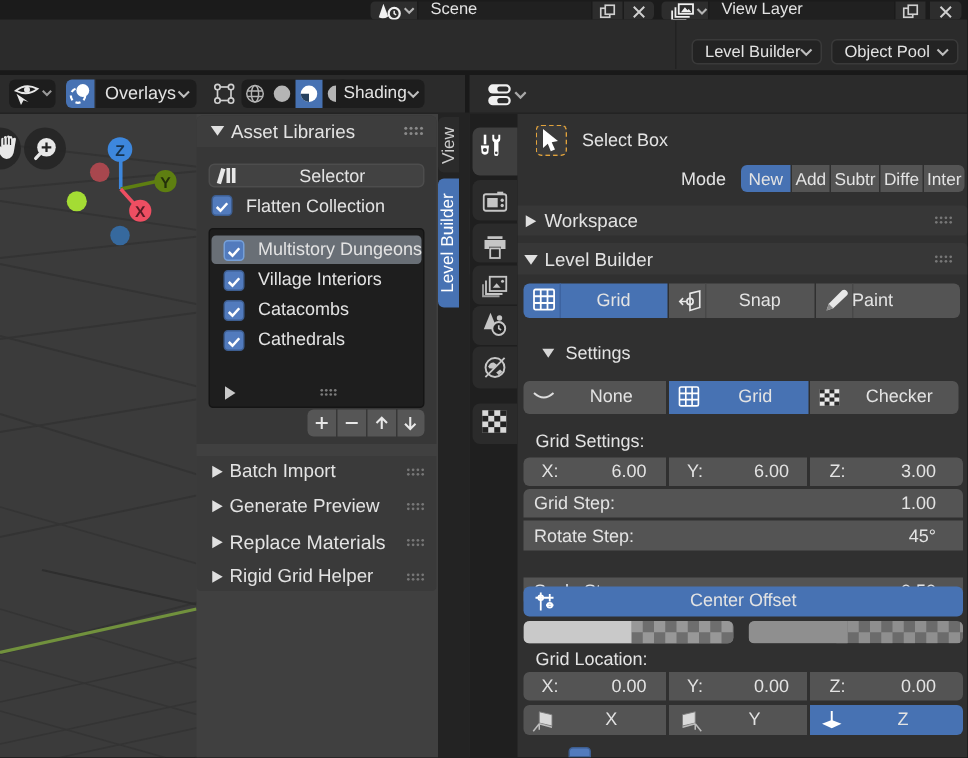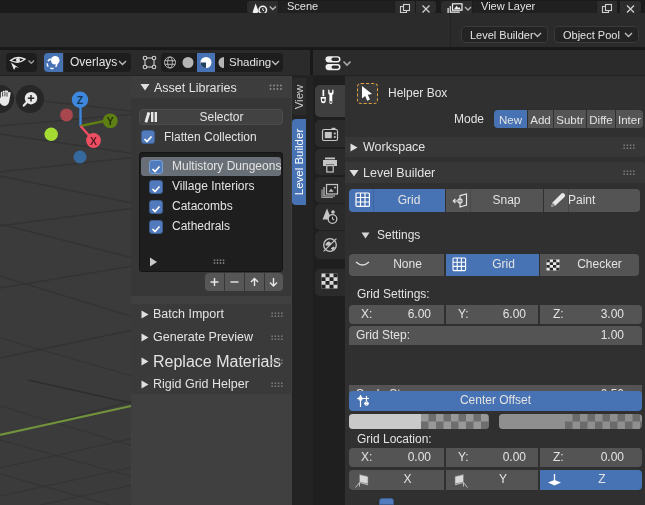--- a/index.html
+++ b/index.html
@@ -339,21 +339,21 @@
           <circle cx="10.8" cy="1.2" r="0.9"></circle>
       <circle cx="1.2" cy="4.2" r="0.9"></circle>
           <circle cx="4.4" cy="4.2" r="0.9"></circle>
           <circle cx="7.6" cy="4.2" r="0.9"></circle>
           <circle cx="10.8" cy="4.2" r="0.9"></circle>
         </g>
     </svg>
     <svg class="abs" style="left:10px;top:281px;" width="8" height="9" viewBox="0 0 8 9">
         <path d="M0.5 0.5 L7.5 4.5 L0.5 8.5 Z" fill="#e0e0e0"></path>
       </svg>
-    <span class="txt" style="position:absolute;left:22px;top:276px;line-height:19px;font-size:16px;">Replace Materials</span>
+    <span class="txt" style="position:absolute;left:22px;top:276px;line-height:19px;font-size:13px;">Replace Materials</span>
     <svg class="abs" style="left:140px;top:283px;" width="12" height="6" viewBox="0 0 12 6">
       <g fill="#777">
           <circle cx="1.2" cy="1.2" r="0.9"></circle>
           <circle cx="4.4" cy="1.2" r="0.9"></circle>
           <circle cx="7.6" cy="1.2" r="0.9"></circle>
           <circle cx="10.8" cy="1.2" r="0.9"></circle>
       <circle cx="1.2" cy="4.2" r="0.9"></circle>
           <circle cx="4.4" cy="4.2" r="0.9"></circle>
           <circle cx="7.6" cy="4.2" r="0.9"></circle>
           <circle cx="10.8" cy="4.2" r="0.9"></circle>
@@ -389,21 +389,21 @@
     </div>
   </div>
 
   <div class="abs" style="left:313px;top:76px;width:332px;height:429px;background:#303030;" id="props">
 
     <div class="abs" style="left:44px;top:7px;width:21px;height:21px;border:1.6px dashed #e2a33c;border-radius:4px;background:#3a3a3a;">
       <svg width="18" height="18" viewBox="0 0 18 18">
           <path d="M4 2 L14 10 L9.8 10.8 L12 15.6 L9.2 16.8 L7.2 11.9 L4 14.6 Z" fill="#ffffff"></path>
         </svg>
     </div>
-    <span class="txt" style="position:absolute;left:75px;top:10px;line-height:15px;">Helper Box</span>
+    <span class="txt" style="position:absolute;left:75px;top:10px;line-height:15px;">Select Box</span>
 
     <span class="txt" style="position:absolute;left:141px;top:36px;width:28px;line-height:15px;">Mode</span>
     <div class="abs" style="left:181px;top:34px;width:149px;height:18px;">
       <div class="abs" style="left:0;top:0;width:33px;height:18px;background:#4772b3;border-radius:4px 0 0 4px;text-align:center;"><span class="txt" style="line-height:17px;font-size:11.5px;">New</span></div>
       <div class="abs" style="left:34px;top:0;width:25px;height:18px;background:#545454;text-align:center;"><span class="txt" style="line-height:17px;font-size:11.5px;">Add</span></div>
       <div class="abs" style="left:60px;top:0;width:32px;height:18px;background:#545454;text-align:center;"><span class="txt" style="line-height:17px;font-size:11.5px;">Subtr</span></div>
       <div class="abs" style="left:93px;top:0;width:28px;height:18px;background:#545454;text-align:center;"><span class="txt" style="line-height:17px;font-size:11.5px;">Diffe</span></div>
       <div class="abs" style="left:122px;top:0;width:27px;height:18px;background:#545454;border-radius:0 4px 4px 0;text-align:center;"><span class="txt" style="line-height:17px;font-size:11.5px;">Inter</span></div>
     </div>
 
@@ -521,20 +521,24 @@
       <span class="txt" style="position:absolute;right:12px;top:2px;line-height:15px;">6.00</span>
     </div>
     <div class="abs" style="left:227px;top:229px;width:102px;height:19px;background:#545454;border-radius:0 4px 4px 0;">
       <span class="txt" style="position:absolute;left:13px;top:2px;line-height:15px;">Z:</span>
       <span class="txt" style="position:absolute;right:18px;top:2px;line-height:15px;">3.00</span>
     </div>
 
     <div class="abs" style="left:36px;top:250px;width:293px;height:19px;background:#545454;border-radius:4px 4px 0 0;">
       <span class="txt" style="position:absolute;left:7px;top:2px;line-height:15px;">Grid Step:</span>
       <span class="txt" style="position:absolute;right:18px;top:2px;line-height:15px;">1.00</span>
+    </div>
+    <div class="abs" style="left:36px;top:271px;width:293px;height:20px;background:#545454;">
+      <span class="txt" style="position:absolute;left:7px;top:2px;line-height:16px;">Rotate Step:</span>
+      <span class="txt" style="position:absolute;right:18px;top:2px;line-height:16px;">45°</span>
     </div>
     <div class="abs" style="left:36px;top:293px;width:293px;height:19px;background:#545454;border-radius:0 0 4px 4px;margin-top:16px;">
       <span class="txt" style="position:absolute;left:7px;top:2px;line-height:15px;">Scale Step:</span>
       <span class="txt" style="position:absolute;right:18px;top:2px;line-height:15px;">0.50</span>
     </div>
 
     <div class="abs" style="left:36px;top:315px;width:293px;height:20px;background:#4772b3;border-radius:4px;">
       <svg class="abs" style="left:7px;top:3px;" width="15" height="15" viewBox="0 0 15 15">
         <g stroke="#ffffff" stroke-width="1.2" fill="none">
           <path d="M4.5 1 v12 M1 4.5 h12"></path>

